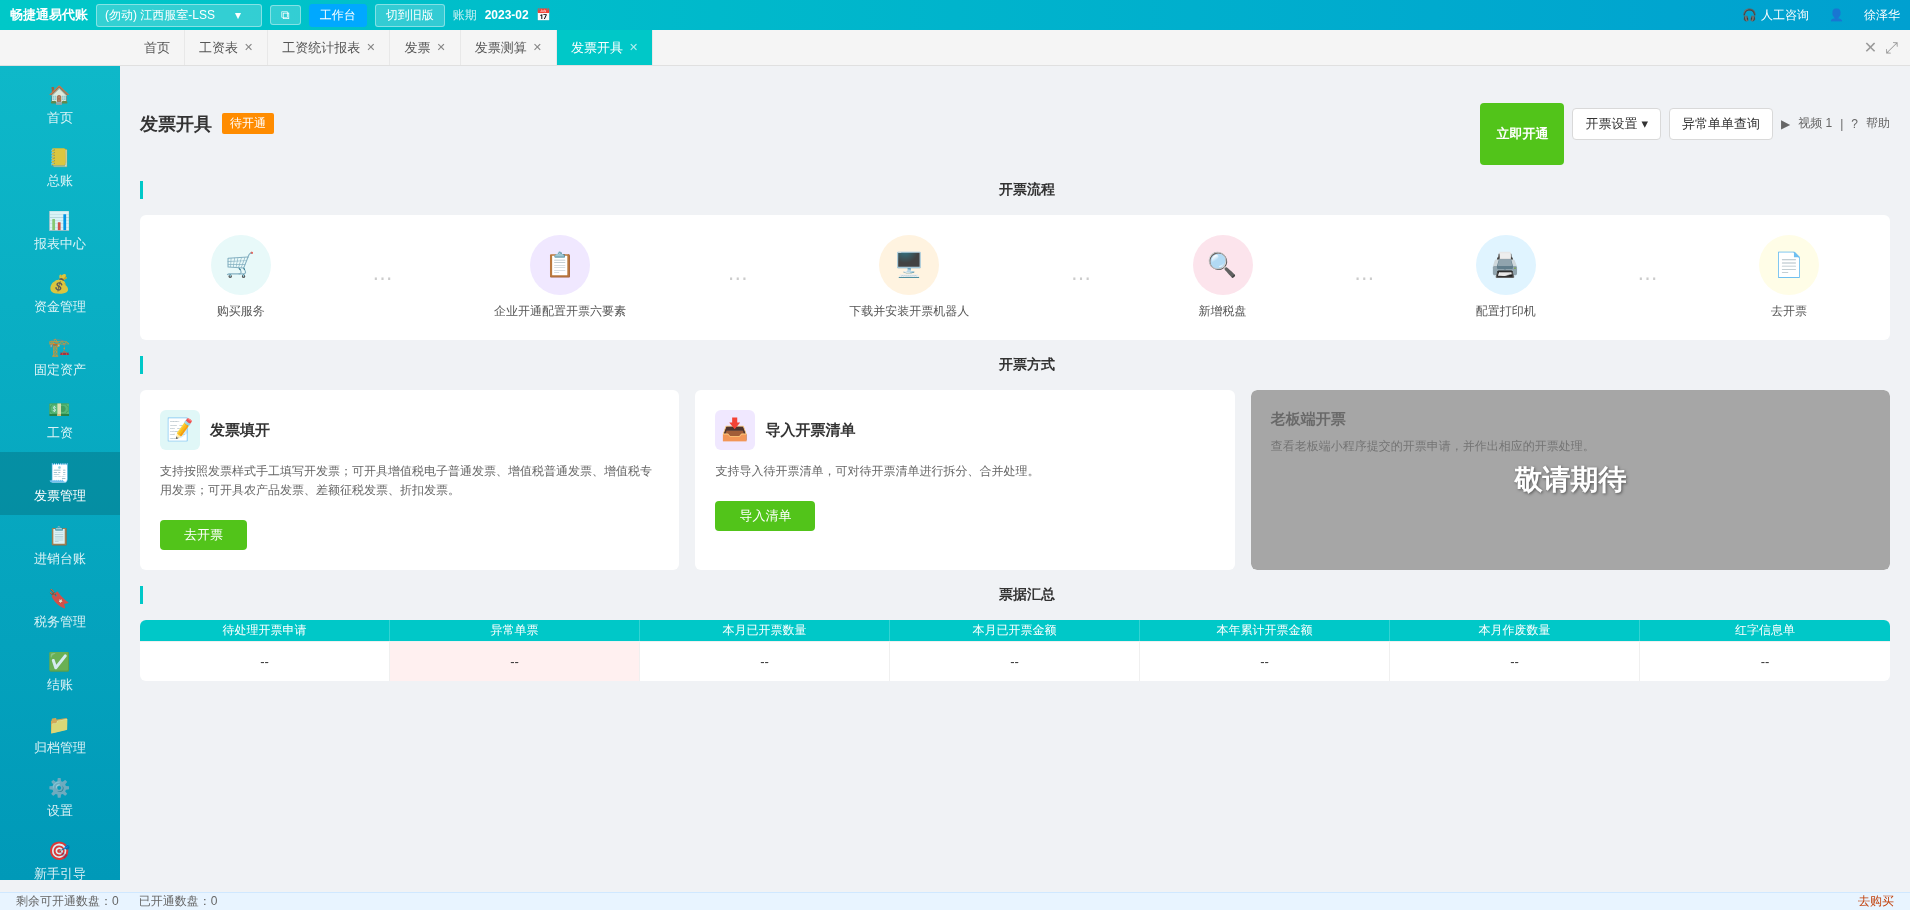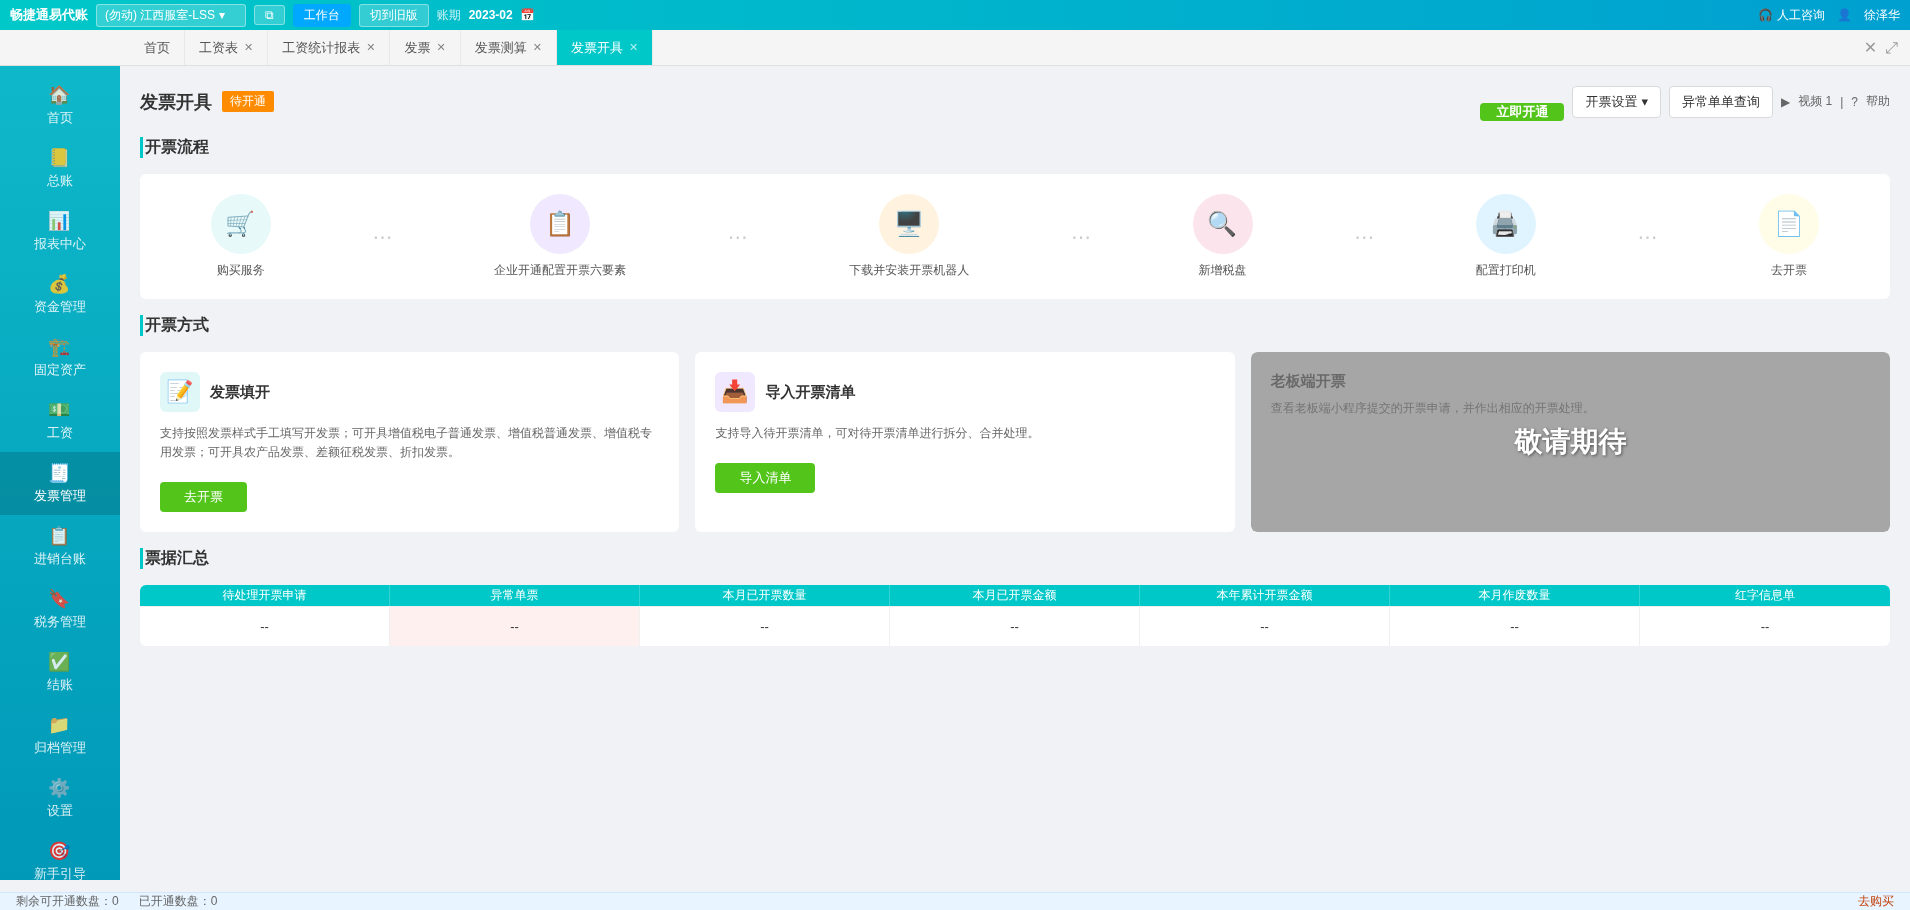--- a/index.html
+++ b/index.html
@@ -20,33 +20,33 @@
     .top-bar-logo { font-size: 13px; font-weight: bold; color: white; }
     .company-selector {
       background: rgba(255,255,255,0.2);
       border: 1px solid rgba(255,255,255,0.4);
       color: white;
       padding: 2px 20px 2px 8px;
       border-radius: 3px;
       font-size: 12px;
       position: relative;
       cursor: pointer;
-      display: flex; align-items: center; gap: 4px;
+      display: flex; align-items: center; gap: 20px;
     }
     .top-btn {
       background: rgba(255,255,255,0.2);
       border: 1px solid rgba(255,255,255,0.4);
       color: white;
       padding: 2px 10px;
       border-radius: 3px;
       font-size: 12px;
       cursor: pointer;
     }
     .top-btn.active { background: #00a8ff; border-color: #00a8ff; }
-    .top-bar-right { display: flex; align-items: center; gap: 12px; font-size: 12px; }
+    .top-bar-right { display: flex; align-items: center; gap: 20px; font-size: 12px; }
     .top-bar-right span { cursor: pointer; }
 
     
     .nav-tabs {
       height: 36px;
       background: #f5f5f5;
       border-bottom: 1px solid #e0e0e0;
       display: flex;
       align-items: stretch;
       padding-left: 130px;
@@ -128,21 +128,21 @@
       color: white;
       padding: 2px 8px;
       border-radius: 2px;
       font-size: 12px;
     }
     .page-actions { display: flex; align-items: center; gap: 8px; }
     .btn-primary {
       background: #52c41a;
       color: white;
       border: none;
-      padding: 0 16px;
+      padding: 22px 16px;
       border-radius: 4px;
       font-size: 13px;
       cursor: pointer;
       font-weight: bold;
       margin-top: 21px;
     }
     .btn-outline {
       background: white;
       color: #333;
       border: 1px solid #d9d9d9;
@@ -151,26 +151,27 @@
       font-size: 13px;
       cursor: pointer;
       display: flex;
       align-items: center;
       gap: 4px;
     }
     .page-help { display: flex; align-items: center; gap: 8px; font-size: 12px; color: #666; }
 
     
     .section-title {
-      font-size: 16px;
+      font-size: 14px;
       font-weight: bold;
       color: #333;
       margin-bottom: 16px;
-      padding-left: 2px;
+      padding-left: 21px;
       border-left: 3px solid #00c8c8;
+      text-align: center;
     }
 
     
     .process-steps {
       background: white;
       border-radius: 6px;
       padding: 20px;
       margin-bottom: 16px;
       display: flex;
       align-items: center;

